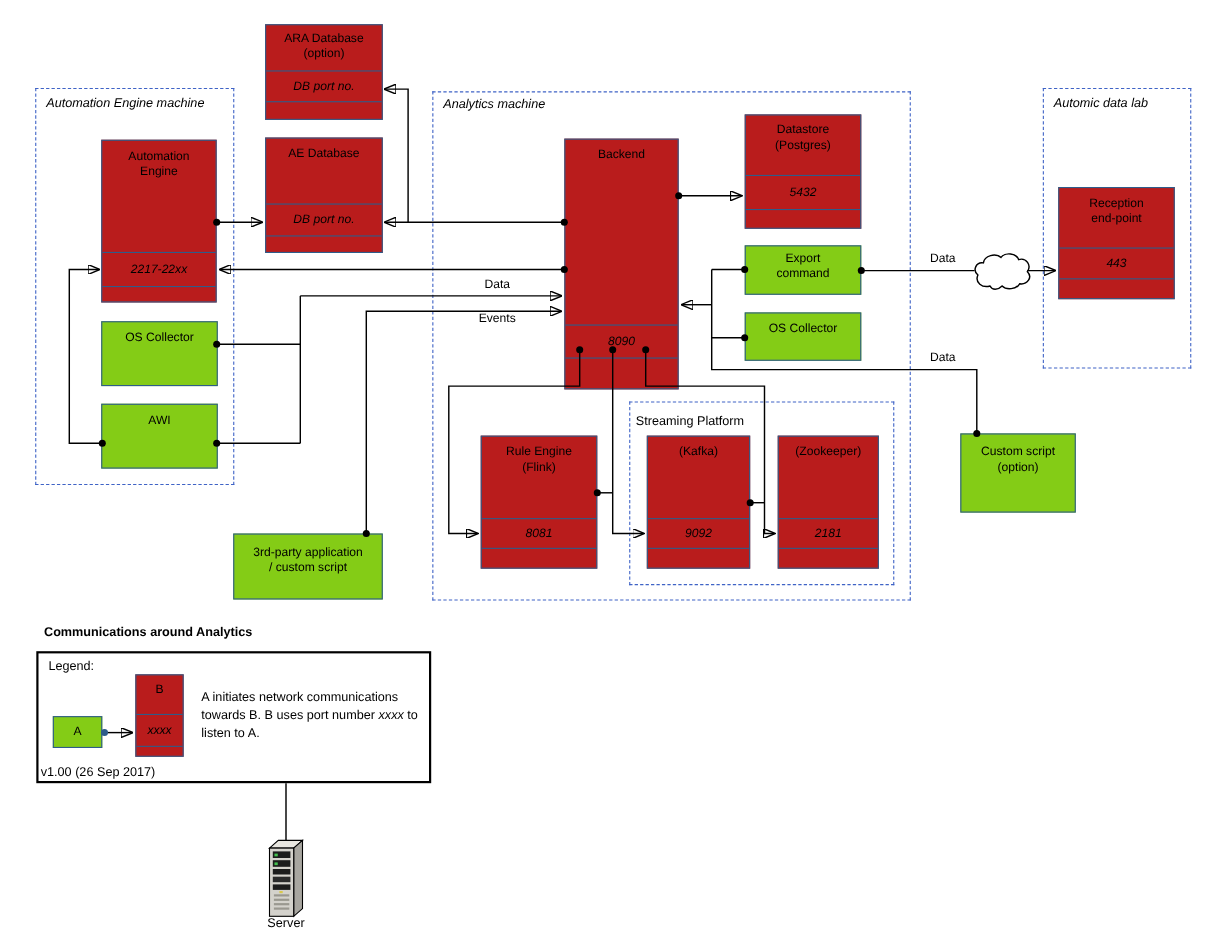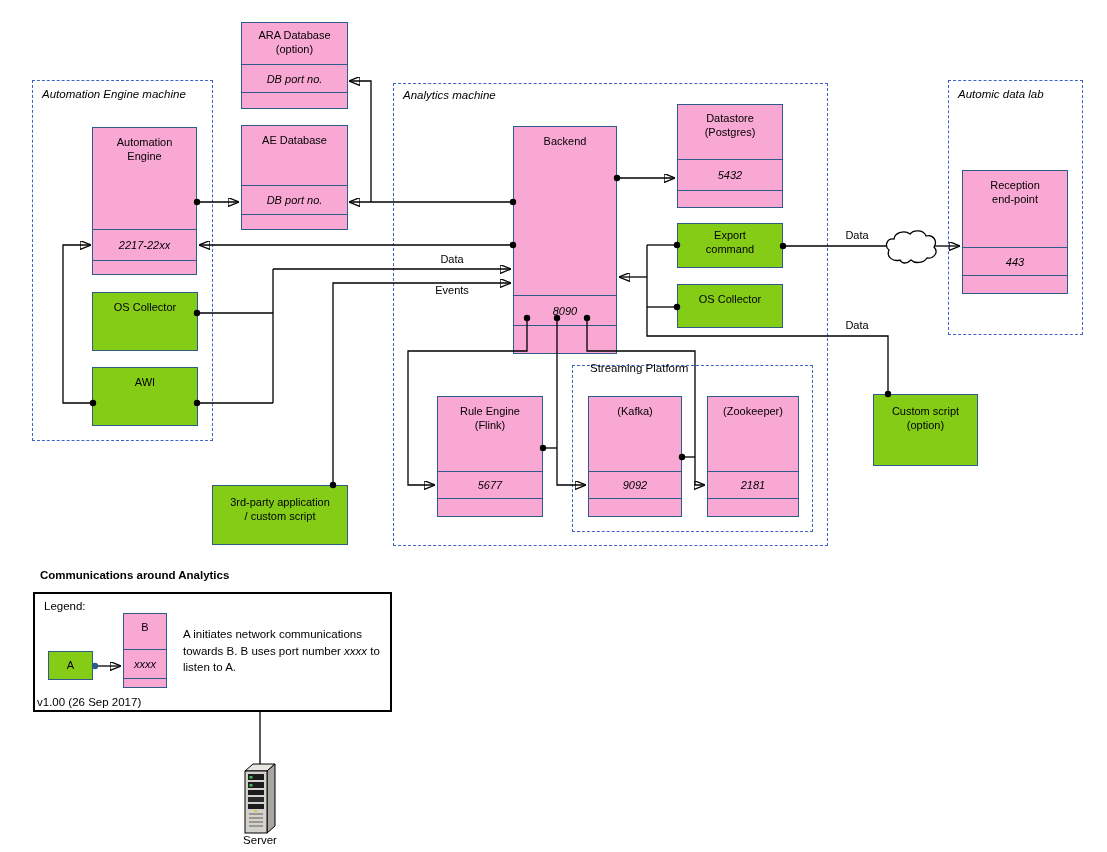--- a/index.html
+++ b/index.html
@@ -11,21 +11,21 @@
   html,body{background:#ffffff;}
   body{font-family:"Liberation Sans", sans-serif;font-size:11px;color:var(--ink);}
   #canvas{position:relative;width:1107px;height:852px;background:#fff;overflow:hidden;}
 
   
   .container{position:absolute;border:1px dashed var(--dash);background:transparent;}
   .container-label{position:absolute;font-style:italic;font-size:11.5px;white-space:nowrap;}
   .container-label.upright{font-style:normal;}
 
   
-  .node{position:absolute;border:1px solid var(--bx);background:#f9a8d4;display:flex;flex-direction:column;}
+  .node{position:absolute;border:1px solid var(--bx);background:#b91c1c;display:flex;flex-direction:column;}
   .node-title{flex:1;text-align:center;padding-top:7px;white-space:pre-line;line-height:1.3;}
   .node-port{border-top:1px solid var(--bx);border-bottom:1px solid var(--bx);
              display:flex;align-items:center;justify-content:center;font-style:italic;}
   .node-foot{}
 
   
   .box{position:absolute;border:1px solid var(--bx);background:#84cc16;text-align:center;
        padding-top:7px;white-space:pre-line;line-height:1.3;}
   .box.center{display:flex;align-items:center;justify-content:center;padding-top:0;}
 
@@ -52,21 +52,21 @@
   <div class="container" style="left:32px;top:80px;width:181px;height:361px;"></div>
   <div class="container-label" style="left:42px;top:88px;">Automation Engine machine</div>
 
   <div class="container" style="left:393px;top:83px;width:435px;height:463px;"></div>
   <div class="container-label" style="left:403px;top:89px;">Analytics machine</div>
 
   <div class="container" style="left:948px;top:80px;width:135px;height:255px;"></div>
   <div class="container-label" style="left:958px;top:88px;">Automic data lab</div>
 
   <div class="container" style="left:572px;top:365px;width:241px;height:167px;"></div>
-  <div class="container-label upright" style="left:578px;top:362px;margin-left:12px;">Streaming Platform</div>
+  <div class="container-label upright" style="left:578px;top:377px;">Streaming Platform</div>
 
   <div class="node" style="left:92px;top:127px;width:105px;height:148px;">
     <div class="node-title">Automation
 Engine</div>
     <div class="node-port" style="height:32px;">2217-22xx</div>
     <div class="node-foot" style="height:13px;"></div>
   </div>
 
   <div class="node" style="left:241px;top:22px;width:107px;height:87px;">
     <div class="node-title" style="padding-top:5px;">ARA Database
@@ -87,31 +87,31 @@
     <div class="node-foot" style="height:27px;"></div>
   </div>
 
   <div class="node" style="left:677px;top:104px;width:106px;height:104px;">
     <div class="node-title" style="padding-top:6px;">Datastore
 (Postgres)</div>
     <div class="node-port" style="height:32px;">5432</div>
     <div class="node-foot" style="height:16px;"></div>
   </div>
 
-  <div class="node" style="left:962px;top:170px;width:106px;height:124px;">
+  <div class="node" style="left:962px;top:170px;width:106px;height:102px;">
     <div class="node-title">Reception
 end-point</div>
     <div class="node-port" style="height:29px;">443</div>
     <div class="node-foot" style="height:17px;"></div>
   </div>
 
   <div class="node" style="left:437px;top:396px;width:106px;height:121px;">
     <div class="node-title">Rule Engine
 (Flink)</div>
-    <div class="node-port" style="height:28px;">5677</div>
+    <div class="node-port" style="height:28px;">8081</div>
     <div class="node-foot" style="height:17px;"></div>
   </div>
 
   <div class="node" style="left:588px;top:396px;width:94px;height:121px;">
     <div class="node-title">(Kafka)</div>
     <div class="node-port" style="height:28px;text-align:center;">9092</div>
     <div class="node-foot" style="height:17px;"></div>
   </div>
 
   <div class="node" style="left:707px;top:396px;width:92px;height:121px;">

